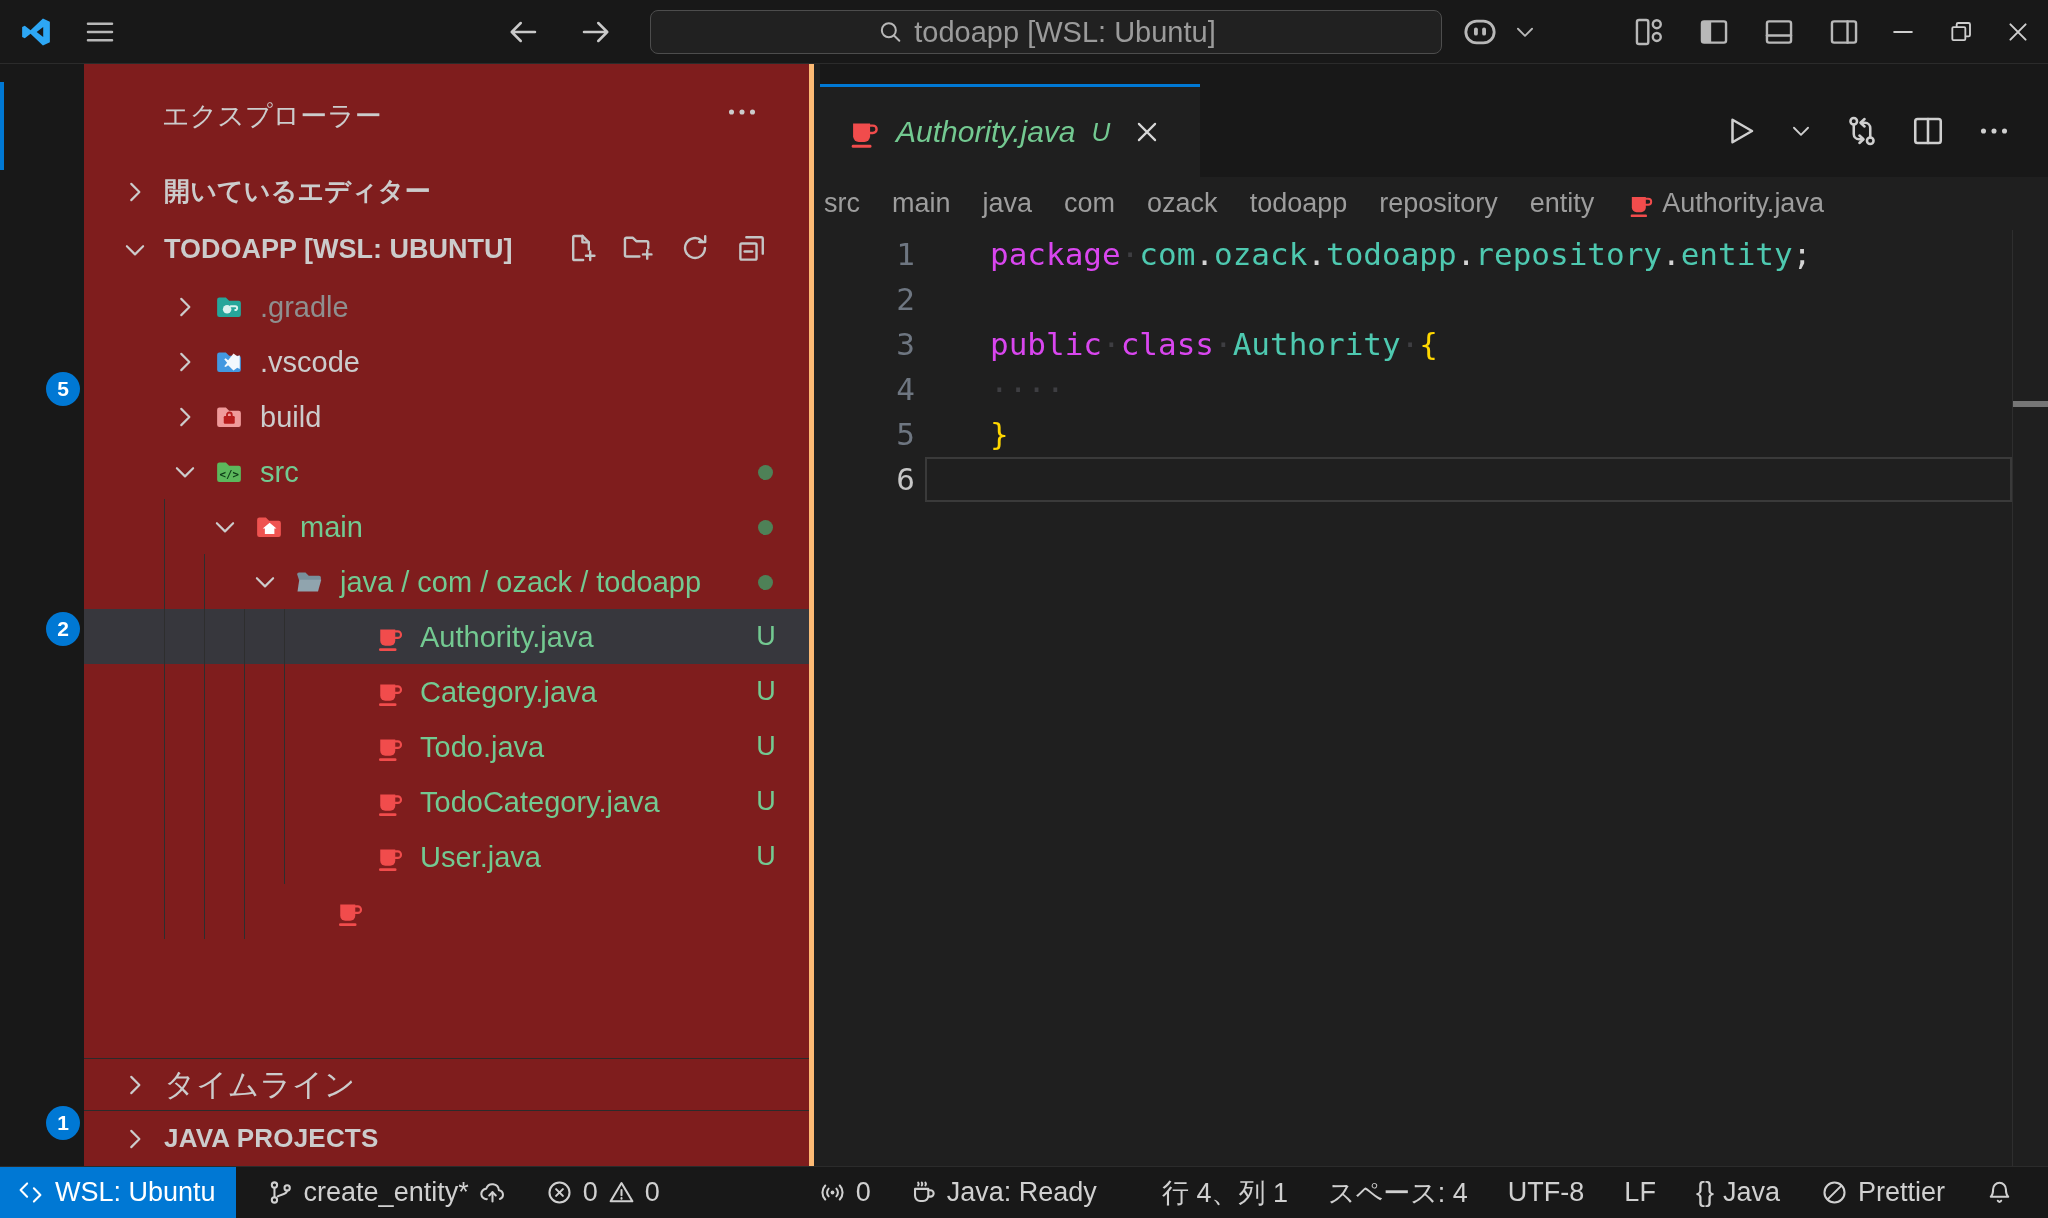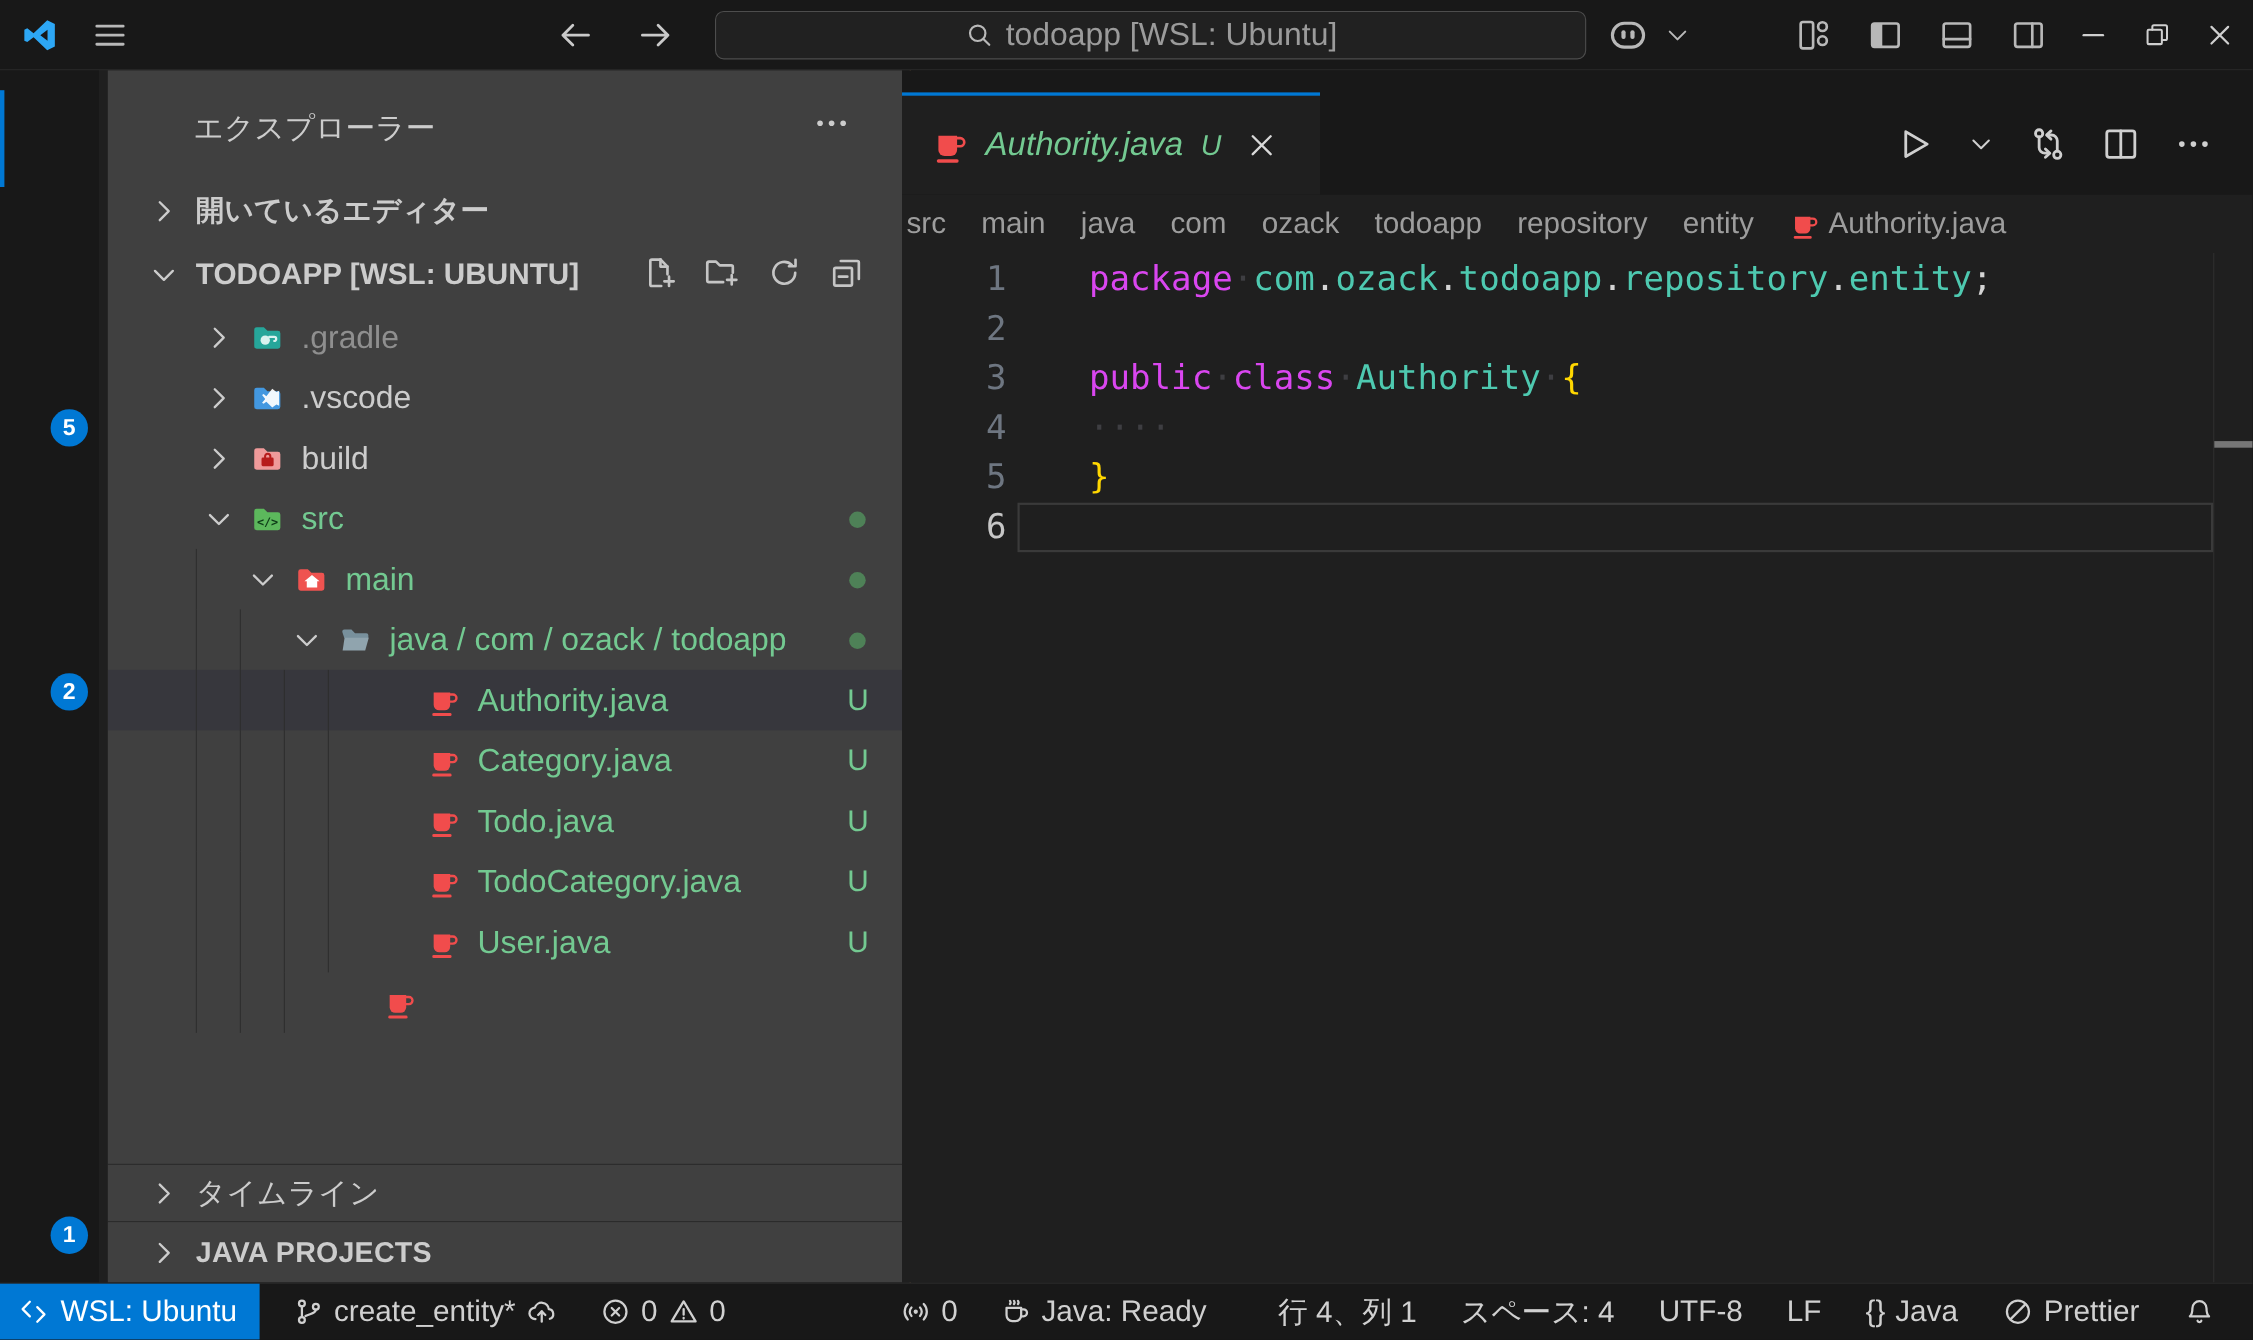--- a/index.html
+++ b/index.html
@@ -25,22 +25,22 @@
   .ab-item.active{color:#e3e3e3;}
   .ab-item .abicn{width:48px;height:48px;}
   .ab-active-bar{position:absolute;left:0;top:18px;width:4px;height:88px;background:#0078d4;}
   .ab-badge{position:absolute;right:10px;bottom:18px;min-width:34px;height:34px;border-radius:17px;
             background:#0078d4;color:#fff;font-size:21px;font-weight:bold;display:flex;
             align-items:center;justify-content:center;}
   .ab-bottom{position:absolute;left:0;bottom:8px;width:90px;}
   .ab-bottom .ab-item{height:112px;}
 
   
-  .sidebar{position:absolute;left:98px;top:64px;width:730px;height:1102px;background:#404040;
-           border-right:1px solid #fdba74;overflow:hidden;}
+  .sidebar{position:absolute;left:84px;top:64px;width:730px;height:1102px;background:#7f1d1d;
+           border-right:5px solid #fdba74;overflow:hidden;}
   .sb-header{position:relative;height:100px;}
   .sb-title{position:absolute;left:78px;top:34px;font-size:27px;color:#cccccc;}
   .sb-dots{position:absolute;left:640px;top:30px;width:36px;height:36px;color:#cccccc;cursor:pointer;}
   .sb-sect{position:relative;height:55px;display:flex;align-items:center;cursor:pointer;}
   .sb-sect .chev{width:30px;height:30px;position:absolute;left:36px;color:#cccccc;}
   .sb-sect .lbl{position:absolute;left:80px;font-weight:bold;font-size:26px;color:#cccccc;letter-spacing:.2px;}
   .sb-sect.bordered{border-top:1px solid #2b2b2b;}
   .proj-header{position:relative;height:60px;}
   .proj-header .chev{width:30px;height:30px;position:absolute;left:36px;top:16px;color:#cccccc;}
   .proj-header .lbl{position:absolute;left:80px;top:15px;font-weight:bold;font-size:27px;}
@@ -460,21 +460,21 @@
           </span>
         </div>
       </div>
     <div class="sb-bottom">
       <div class="sb-sect bordered" style="height:52px;">
         <span class="icn chev">
             <svg viewBox="0 0 24 24" fill="none" stroke="currentColor" stroke-width="1.7" stroke-linecap="round" stroke-linejoin="round">
               <path d="M9 5.5 15.5 12 9 18.5"></path>
             </svg>
           </span>
-        <span class="lbl" style="font-weight:normal;font-size:27px;">タイムライン</span>
+        <span class="lbl" style="font-weight:normal;font-size:31px;">タイムライン</span>
       </div>
       <div class="sb-sect bordered" style="height:56px;">
         <span class="icn chev">
             <svg viewBox="0 0 24 24" fill="none" stroke="currentColor" stroke-width="1.7" stroke-linecap="round" stroke-linejoin="round">
               <path d="M9 5.5 15.5 12 9 18.5"></path>
             </svg>
           </span>
         <span class="lbl">JAVA PROJECTS</span>
       </div>
     </div>

